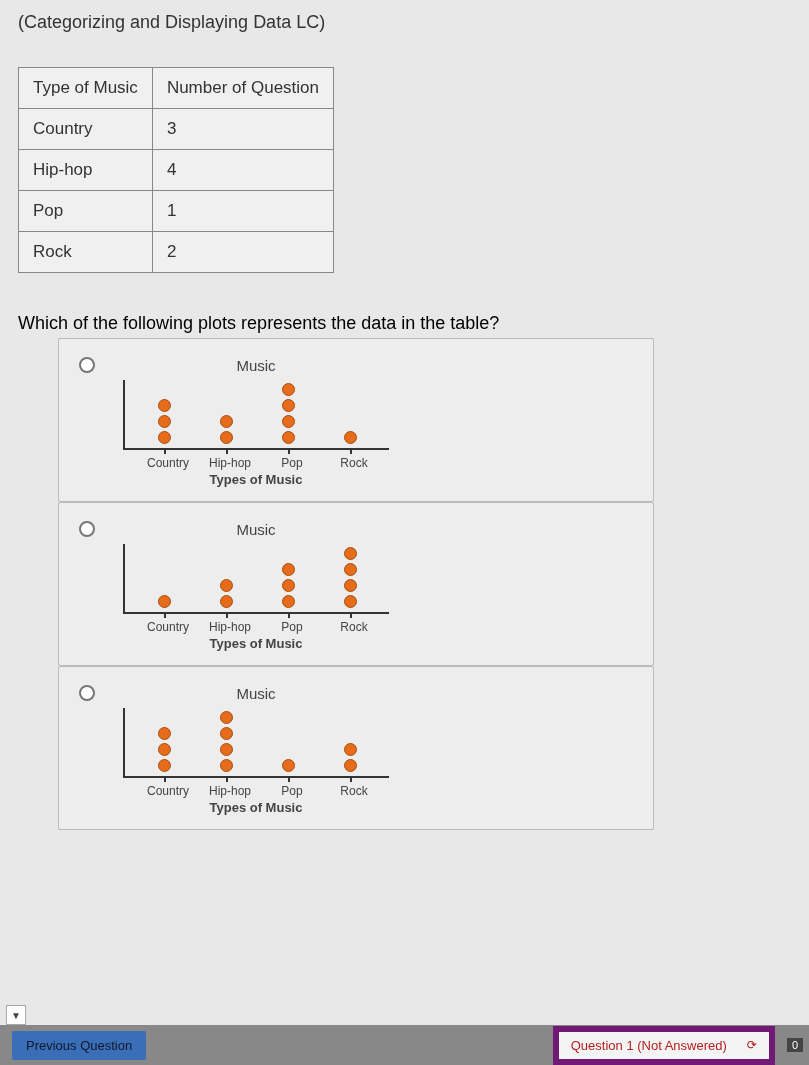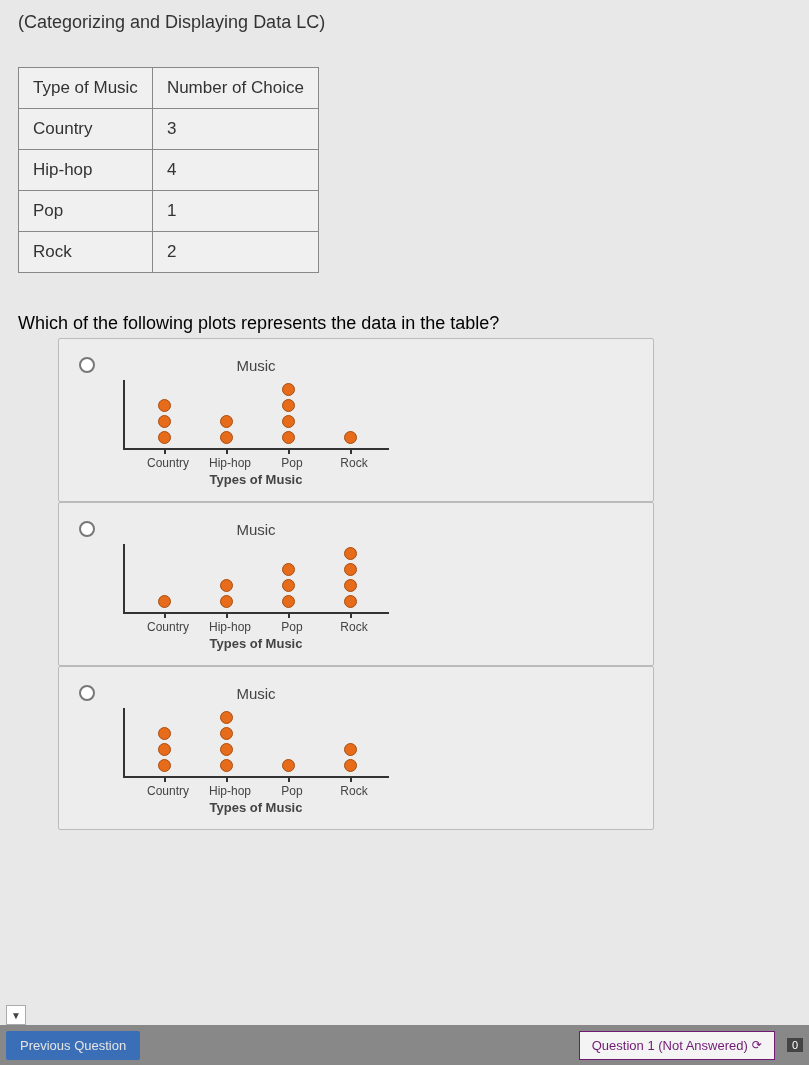--- a/index.html
+++ b/index.html
@@ -142,35 +142,36 @@
     right: 0;
     height: 40px;
     background: #888;
     display: flex;
     align-items: center;
     justify-content: space-between;
     padding: 0 6px;
   }
   .btn {
     background: #3a6fb7;
-    color: #e5e5e5;
+    color: #0f172a;
     font-size: 13px;
     padding: 7px 14px;
     border-radius: 2px;
     cursor: pointer;
+    margin-left: 6px;
   }
   .status-pill {
     background: #f4f4f4;
-    color: #701a75;
+    color: #b91c1c;
     font-size: 13px;
     padding: 6px 12px;
-    border: 1px solid #701a75;
-    display: flex;
-    align-items: center;
-    gap: 4px;
+    border: 6px solid #701a75;
+    display: flex;
+    align-items: center;
+    gap: 20px;
   }
   .count-badge {
     background: #444;
     color: #fff;
     font-size: 11px;
     padding: 1px 5px;
     margin-left: 6px;
   }
   .dd-arrow {
     width: 20px;
@@ -191,21 +192,21 @@
 </head>
 <body>
 
 <div class="content">
   <div class="subtitle">(Categorizing and Displaying Data LC)</div>
 
   <table class="data-table">
     <tbody>
         <tr>
       <th>Type of Music</th>
-      <th>Number of Choice</th>
+      <th>Number of Question</th>
     </tr>
     <tr>
       <td>Country</td>
       <td>3</td>
     </tr>
     <tr>
       <td>Hip-hop</td>
       <td>4</td>
     </tr>
     <tr>

